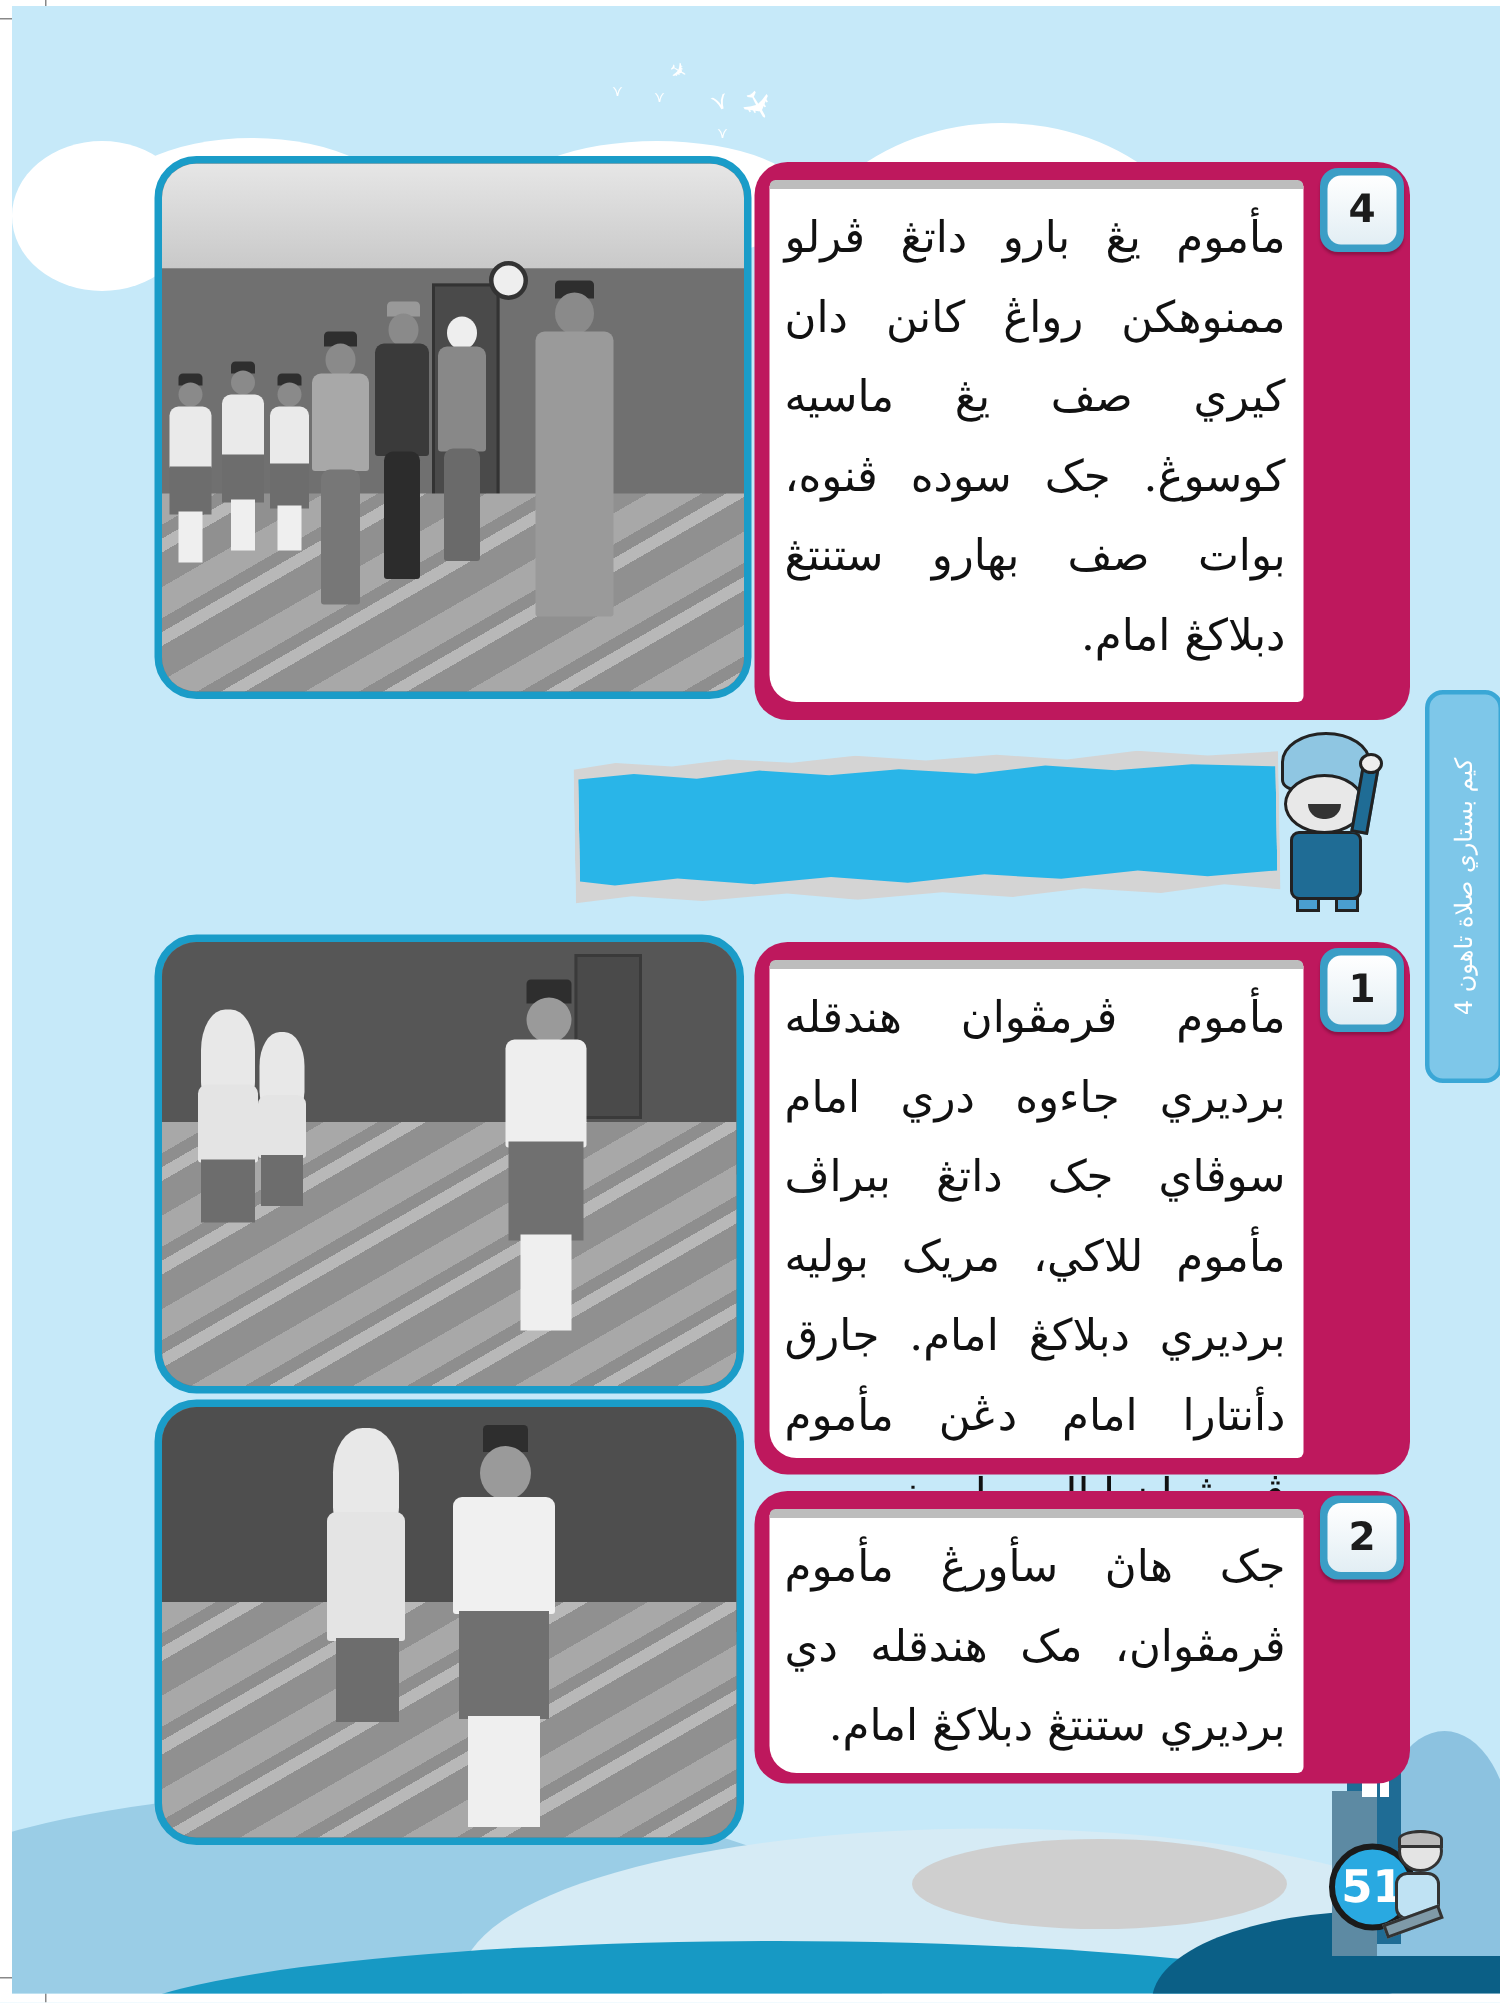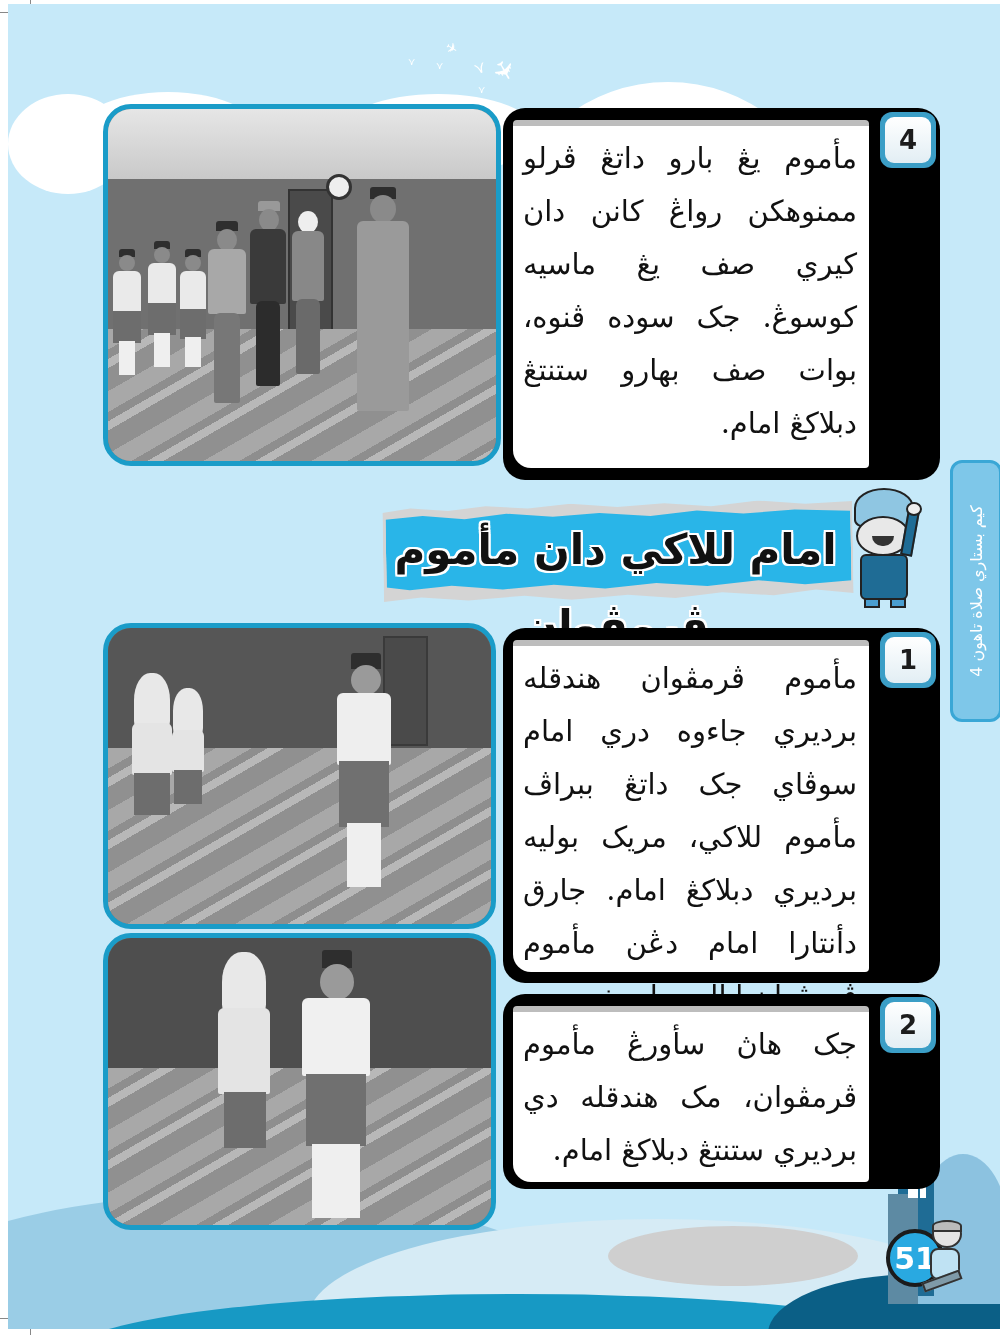--- a/index.html
+++ b/index.html
@@ -24,21 +24,21 @@
     .photo .ceiling { position: absolute; left: 0; right: 0; top: 0; background: linear-gradient(#e6e6e6, #c9c9c9); }
     .person { position: absolute; }
     .person .head { position: absolute; border-radius: 50%; background: #8a8a8a; }
     .person .cap { position: absolute; background: #2e2e2e; border-radius: 3px 3px 0 0; }
     .person .hijab { position: absolute; background: #e8e8e8; border-radius: 45% 45% 20% 20%; }
     .person .body { position: absolute; border-radius: 6px 6px 2px 2px; }
     .person .skirt { position: absolute; background: #6d6d6d; }
     .person .legs { position: absolute; background: #efefef; }
 
     
-    .card { position: absolute; background: #000000; border-radius: 22px; }
+    .card { position: absolute; background: #be185d; border-radius: 22px; }
     .card-inner { position: absolute; background: #ffffff; border-radius: 4px 4px 4px 18px;
       border-top: 6px solid #bdbdbd; }
     .card-text { direction: rtl; text-align: justify; text-align-last: right;
       font-family: "DejaVu Serif", serif; color: #111; font-size: 29px; line-height: 53px; padding: 6px 12px 0 10px; }
     .num-badge { position: absolute; width: 56px; height: 56px; border-radius: 12px;
       background: #3b9ec6; padding: 5px; box-shadow: 0 2px 2px rgba(0,0,0,0.25); }
     .num-badge span { display: flex; width: 100%; height: 100%; border-radius: 9px;
       background: linear-gradient(#ffffff, #e2eef4); align-items: center; justify-content: center;
       font-family: "DejaVu Sans", sans-serif; font-weight: bold; font-size: 26px; color: #1c1c1c; }
 
@@ -161,21 +161,20 @@
     <div class="card-inner" style="left:10px;top:12px;width:356px;height:348px;">
       <div class="card-text">مأموم يڠ بارو داتڠ ڤرلو ممنوهكن رواڠ كانن دان كيري صف يڠ ماسيه كوسوڠ. جک سوده ڤنوه، بوات صف بهارو ستنتڠ دبلاکڠ امام.</div>
     </div>
   </div>
   <div class="num-badge" style="left:872px;top:108px;">
     <span>4</span>
   </div>
 
   <div class="banner"></div>
   <div class="banner-blue"></div>
-  <div class="banner-title">امام للاكي دان مأموم ڤرمڤوان</div>
 
   <div class="mascot" style="left:838px;top:484px;width:84px;height:124px;">
     <div style="position:absolute;left:8px;top:0;width:60px;height:40px;border-radius:50% 50% 20% 20%;background:#8fc6e2;border:2px solid #222;"></div>
     <div style="position:absolute;left:10px;top:28px;width:54px;height:40px;border-radius:50%;background:#e8e8e8;border:2px solid #222;"></div>
     <div style="position:absolute;left:26px;top:48px;width:22px;height:10px;border-radius:0 0 12px 12px;background:#333;"></div>
     <div style="position:absolute;left:14px;top:66px;width:48px;height:46px;border-radius:6px;background:#1f6c95;border:2px solid #222;"></div>
     <div style="position:absolute;left:58px;top:22px;width:12px;height:46px;background:#1f6c95;border:2px solid #222;transform:rotate(10deg);"></div>
     <div style="position:absolute;left:60px;top:14px;width:16px;height:14px;border-radius:50%;background:#eee;border:2px solid #222;"></div>
     <div style="position:absolute;left:18px;top:110px;width:16px;height:10px;background:#4a9ed0;border:2px solid #222;"></div>
     <div style="position:absolute;left:44px;top:110px;width:16px;height:10px;background:#4a9ed0;border:2px solid #222;"></div>

